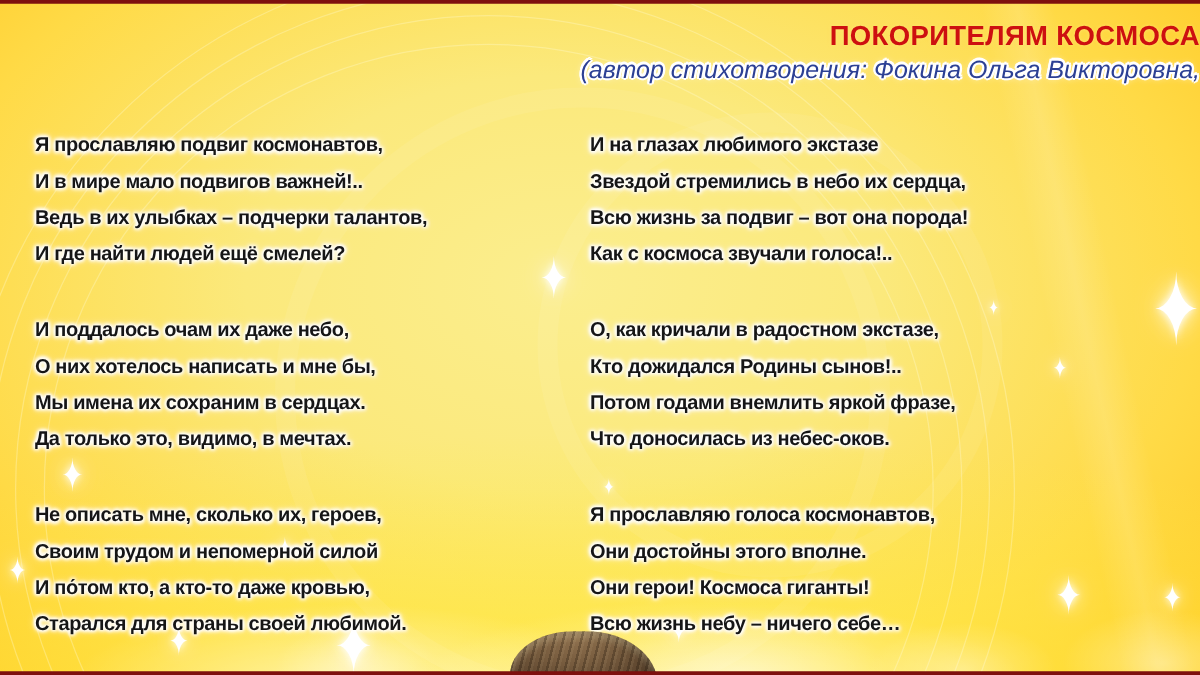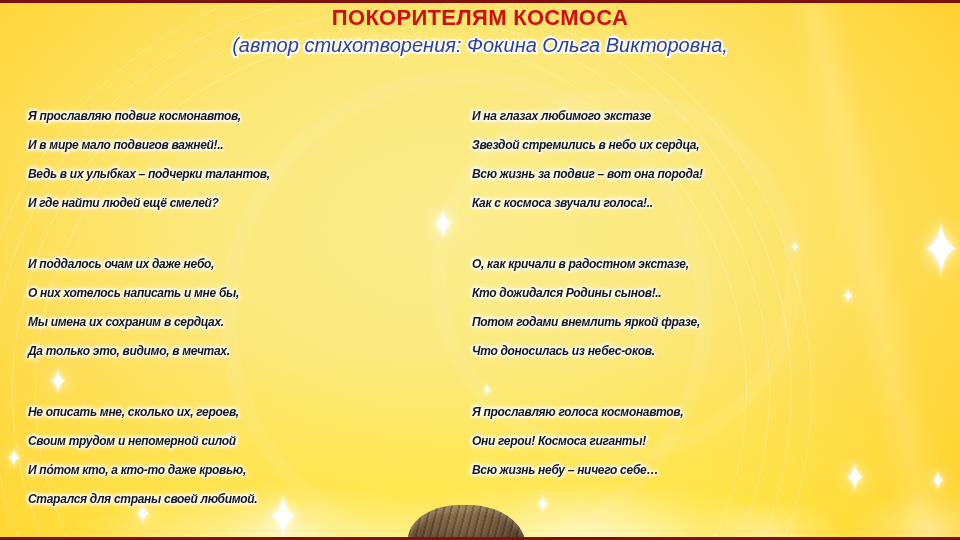--- a/index.html
+++ b/index.html
@@ -29,41 +29,40 @@
 
   
   .sparkle { position: absolute; color: #fff; z-index: 5; line-height: 1;
     transform: translate(-50%,-50%) scale(.85,1.5);
     text-shadow: 0 0 5px rgba(255,255,255,.95), 0 0 12px rgba(255,255,255,.8), 0 0 22px rgba(255,255,240,.6);
     pointer-events: none; }
 
   .glow { position: absolute; border-radius: 50%;
     background: radial-gradient(closest-side, rgba(255,255,255,.7), rgba(255,255,255,0)); pointer-events: none; }
 
-  .header { position: relative; z-index: 6; padding-top: 5px; text-align: center; }
+  .header { position: relative; z-index: 6; padding-top: 16px; text-align: right; }
   .title {
     margin: 0; font-size: 22px; font-weight: bold; letter-spacing: .3px;
     color: #cd1010; text-shadow: 0 0 3px rgba(255,230,120,.7);
   }
   .author-line {
     margin: 3px 0 0 0; font-size: 20px; font-weight: normal; font-style: italic;
     color: #2c4094;
     text-shadow: -1.5px -1.5px 0 #fff, 1.5px -1.5px 0 #fff, -1.5px 1.5px 0 #fff, 1.5px 1.5px 0 #fff,
                  0 -1.8px 0 #fff, 0 1.8px 0 #fff, -1.8px 0 0 #fff, 1.8px 0 0 #fff, 0 0 6px #fff;
   }
 
   .poem { position: absolute; top: 102px; left: 0; right: 0; display: flex; z-index: 6; }
   .col-left { width: 472px; padding-left: 28px; box-sizing: border-box; }
   .col-right { flex: 1; }
   .stanza { margin: 0 0 32px 0; }
   .line {
-    font-size: 12px; font-weight: bold; color: #161616;
+    font-size: 16px; font-weight: bold; color: #161616;
     line-height: 29px; white-space: nowrap; letter-spacing: -0.3px;
     text-shadow: 0 0 4px #fff, 0 0 8px #fff, 1px 1px 3px #fff, -1px -1px 3px #fff, 1px -1px 3px #fff, -1px 1px 3px #fff;
-    font-style: italic;
   }
 
   
   .head { position: absolute; left: 408px; top: 505px; width: 118px; height: 42px; z-index: 7;
     border-radius: 52% 58% 0 0 / 100% 120% 0 0;
     background: radial-gradient(ellipse at 42% 28%, #93755200 0%, rgba(0,0,0,0) 0%),
                 radial-gradient(ellipse at 45% 15%, #8d6f4d 0%, #755a3d 42%, #5a432d 78%, #4a3724 100%);
     box-shadow: inset 0 5px 6px rgba(255,240,190,.28), inset -6px 0 8px rgba(0,0,0,.25);
   }
   .head::after { content: ""; position: absolute; inset: 0; border-radius: inherit;
@@ -135,20 +134,21 @@
           <div class="line">Как с космоса звучали голоса!..</div>
         </div>
       <div class="stanza">
           <div class="line">О, как кричали в радостном экстазе,</div>
           <div class="line">Кто дожидался Родины сынов!..</div>
           <div class="line">Потом годами внемлить яркой фразе,</div>
           <div class="line">Что доносилась из небес-оков.</div>
         </div>
       <div class="stanza">
           <div class="line">Я прославляю голоса космонавтов,</div>
+          <div class="line">Они достойны этого вполне.</div>
           <div class="line">Они герои! Космоса гиганты!</div>
           <div class="line">Всю жизнь небу – ничего себе…</div>
         </div>
     </div>
   </div>
 
   <div class="head"></div>
 
   <div class="edge-line top"></div>
   <div class="edge-line bottom"></div>

